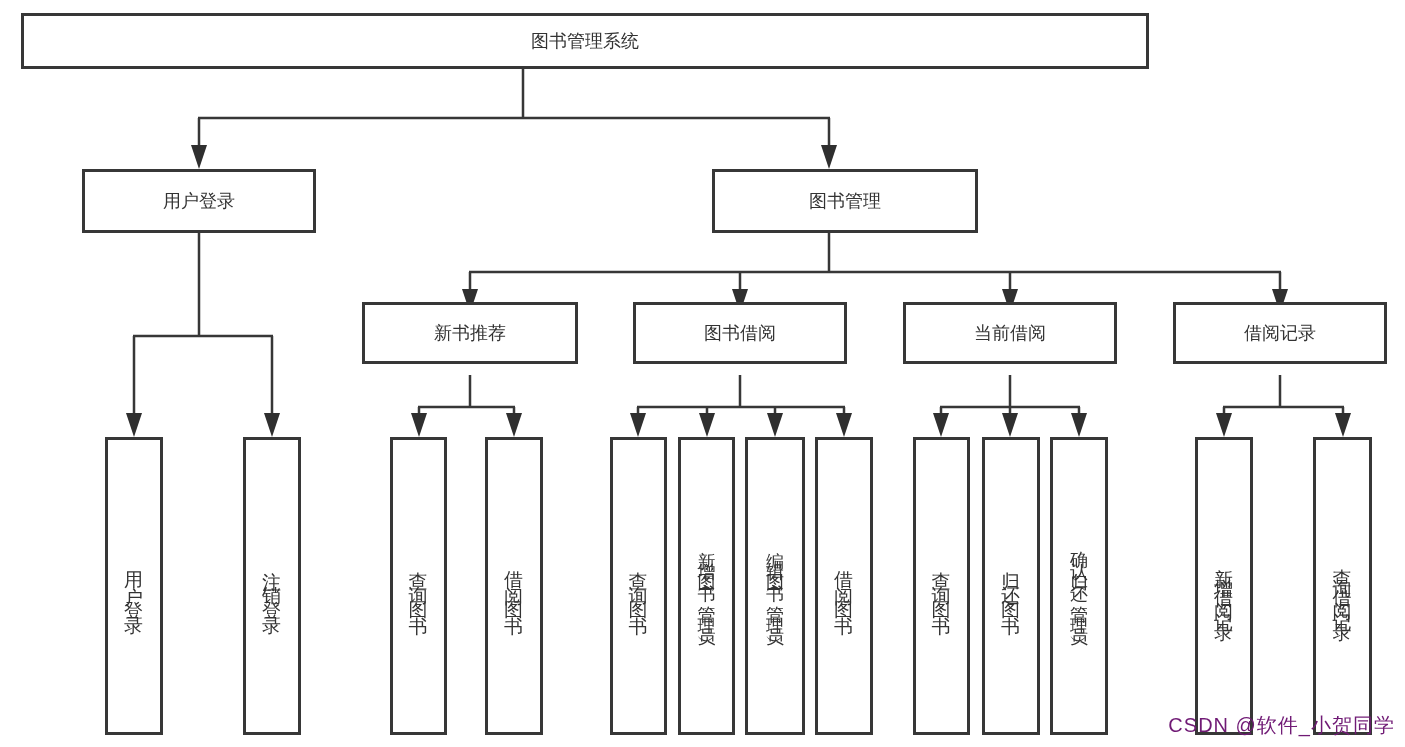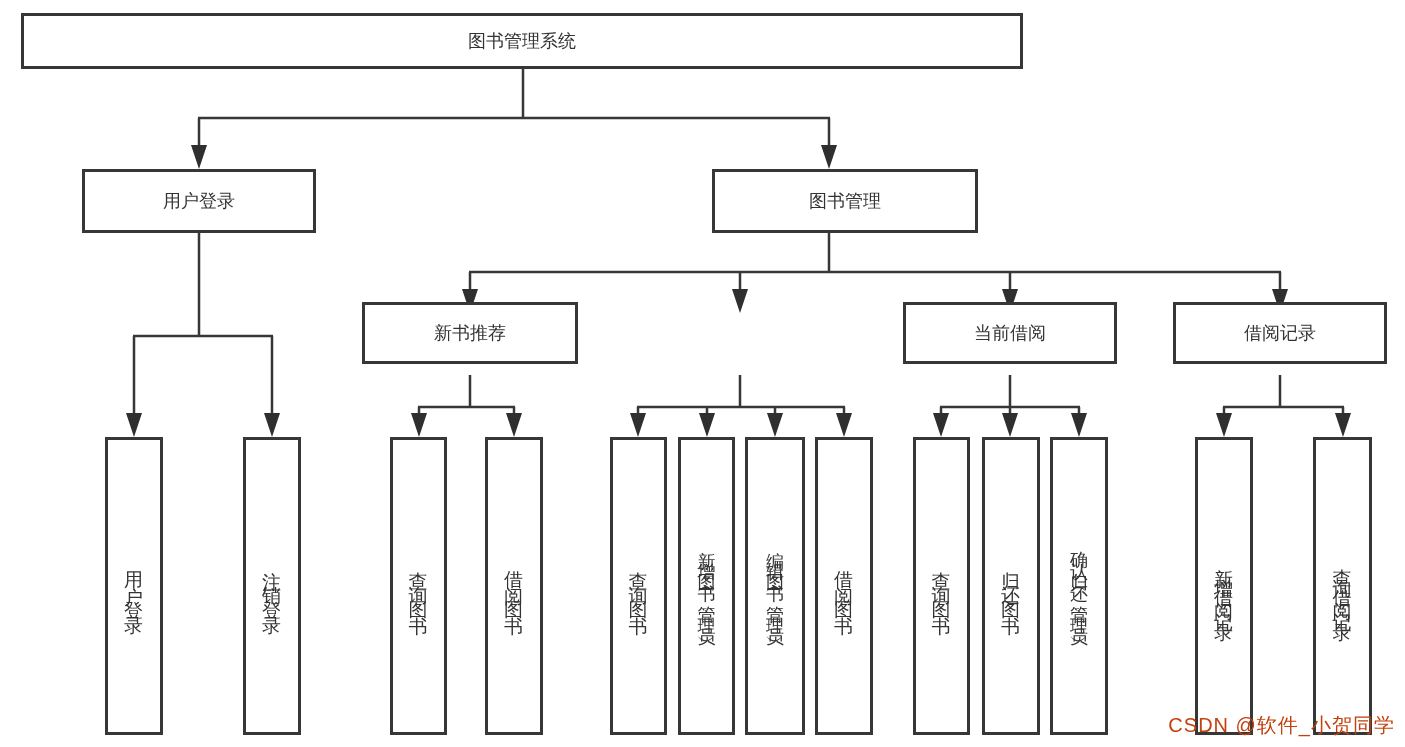--- a/index.html
+++ b/index.html
@@ -8,21 +8,21 @@
     font-family:"Liberation Sans","DejaVu Sans",sans-serif;color:#333333;
   }
   .connectors{position:absolute;left:0;top:0;width:1405px;height:747px;}
   .cline{fill:none;stroke:#373737;stroke-width:2.5;}
   .ahead{fill:#2f2f2f;stroke:none;}
   .node{
     position:absolute;box-sizing:border-box;background:#ffffff;
     border:3px solid #373737;display:flex;align-items:center;justify-content:center;
     text-align:center;white-space:nowrap;
   }
-  .root{left:21px;top:13px;width:1002px;height:56px;font-size:18px;}
+  .root{left:21px;top:13px;width:1128px;height:56px;font-size:18px;}
   .lv1{top:169px;height:64px;font-size:18px;}
   .n-user{left:82px;width:234px;}
   .n-book{left:712px;width:266px;}
   .lv2{top:302px;height:62px;font-size:18px;}
   .n-rec{left:362px;width:216px;}
   .n-bor{left:633px;width:214px;}
   .n-cur{left:903px;width:214px;}
   .n-his{left:1173px;width:214px;}
   .leaf{top:437px;height:298px;font-size:19px;}
   .leaf .v{writing-mode:vertical-rl;text-orientation:mixed;letter-spacing:15px;line-height:1;}
@@ -36,21 +36,21 @@
   .lf6{left:678px;width:57px;}
   .lf7{left:745px;width:60px;}
   .lf8{left:815px;width:58px;}
   .lf9{left:913px;width:57px;}
   .lf10{left:982px;width:58px;}
   .lf11{left:1050px;width:58px;}
   .lf12{left:1195px;width:58px;}
   .lf13{left:1313px;width:59px;}
   .watermark{
     position:absolute;right:10px;bottom:8px;z-index:5;
-    font-size:20px;color:#c2410c;letter-spacing:1px;white-space:nowrap;margin-left:46px;
+    font-size:20px;color:#701a75;letter-spacing:1px;white-space:nowrap;margin-left:46px;
   }
 </style>
 </head>
 <body>
 
 <div class="canvas">
 
   <svg class="connectors" width="1405" height="747" viewBox="0 0 1405 747" xmlns="http://www.w3.org/2000/svg">
     <path class="cline" d="
       M523 69 V118
@@ -106,20 +106,21 @@
     <polygon class="ahead" points="1224,437 1216,413 1232,413"></polygon>
     <polygon class="ahead" points="1343,437 1335,413 1351,413"></polygon>
   </svg>
 
   <div class="node root">图书管理系统</div>
 
   <div class="node lv1 n-user">用户登录</div>
   <div class="node lv1 n-book">图书管理</div>
 
   <div class="node lv2 n-rec">新书推荐</div>
+  <div class="node lv2 n-bor">图书借阅</div>
   <div class="node lv2 n-cur">当前借阅</div>
   <div class="node lv2 n-his">借阅记录</div>
 
   <div class="node leaf lf1">
     <span class="v">用户登录</span>
   </div>
   <div class="node leaf lf2">
     <span class="v">注销登录</span>
   </div>
 

